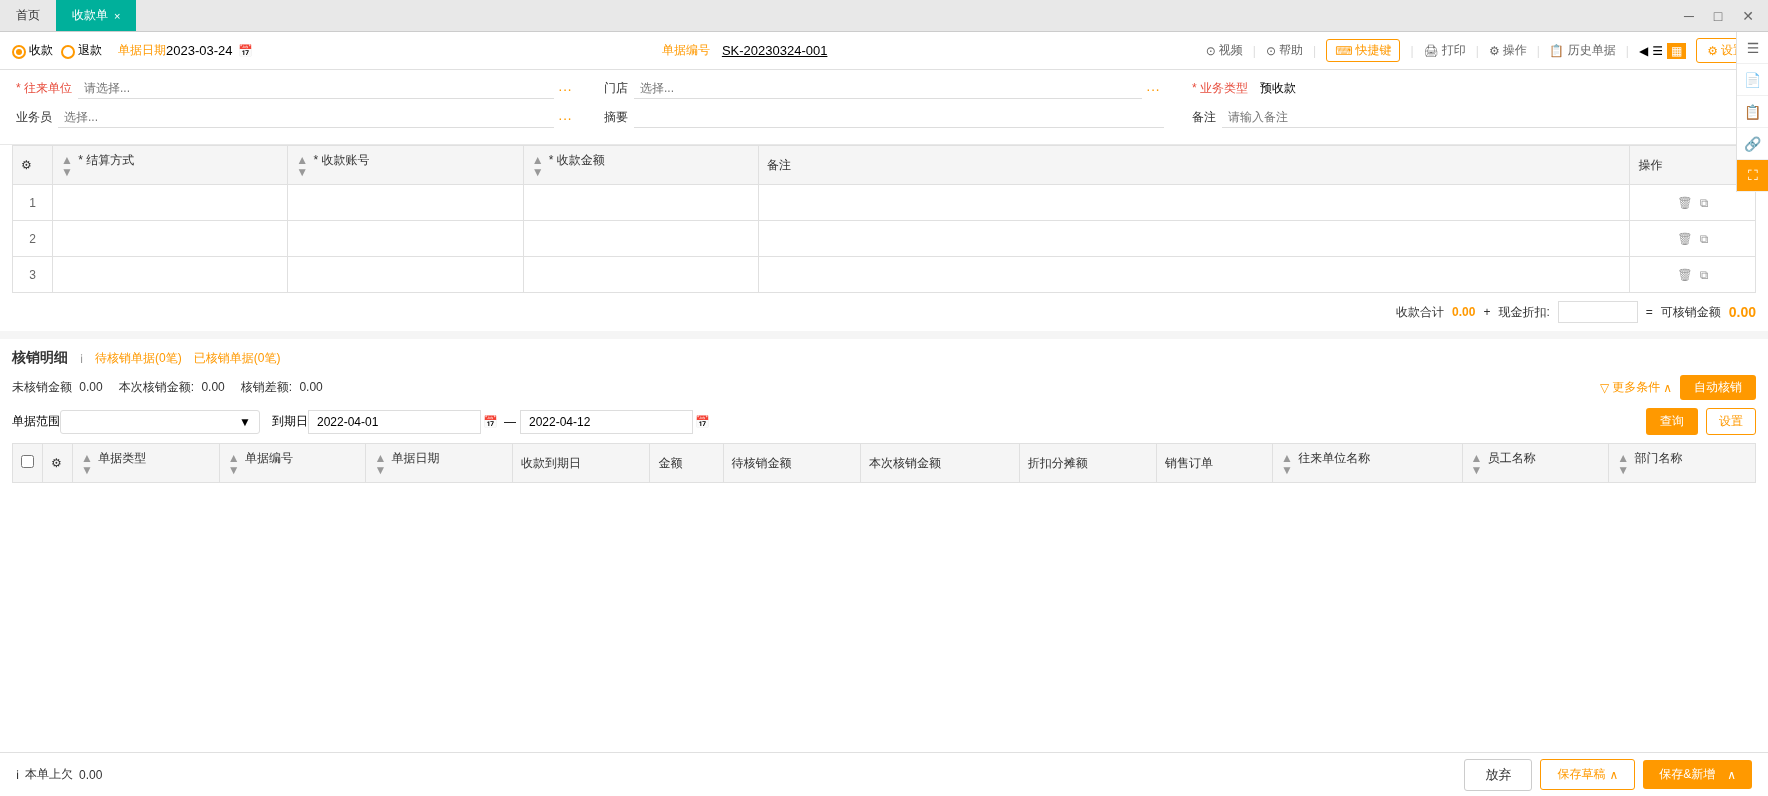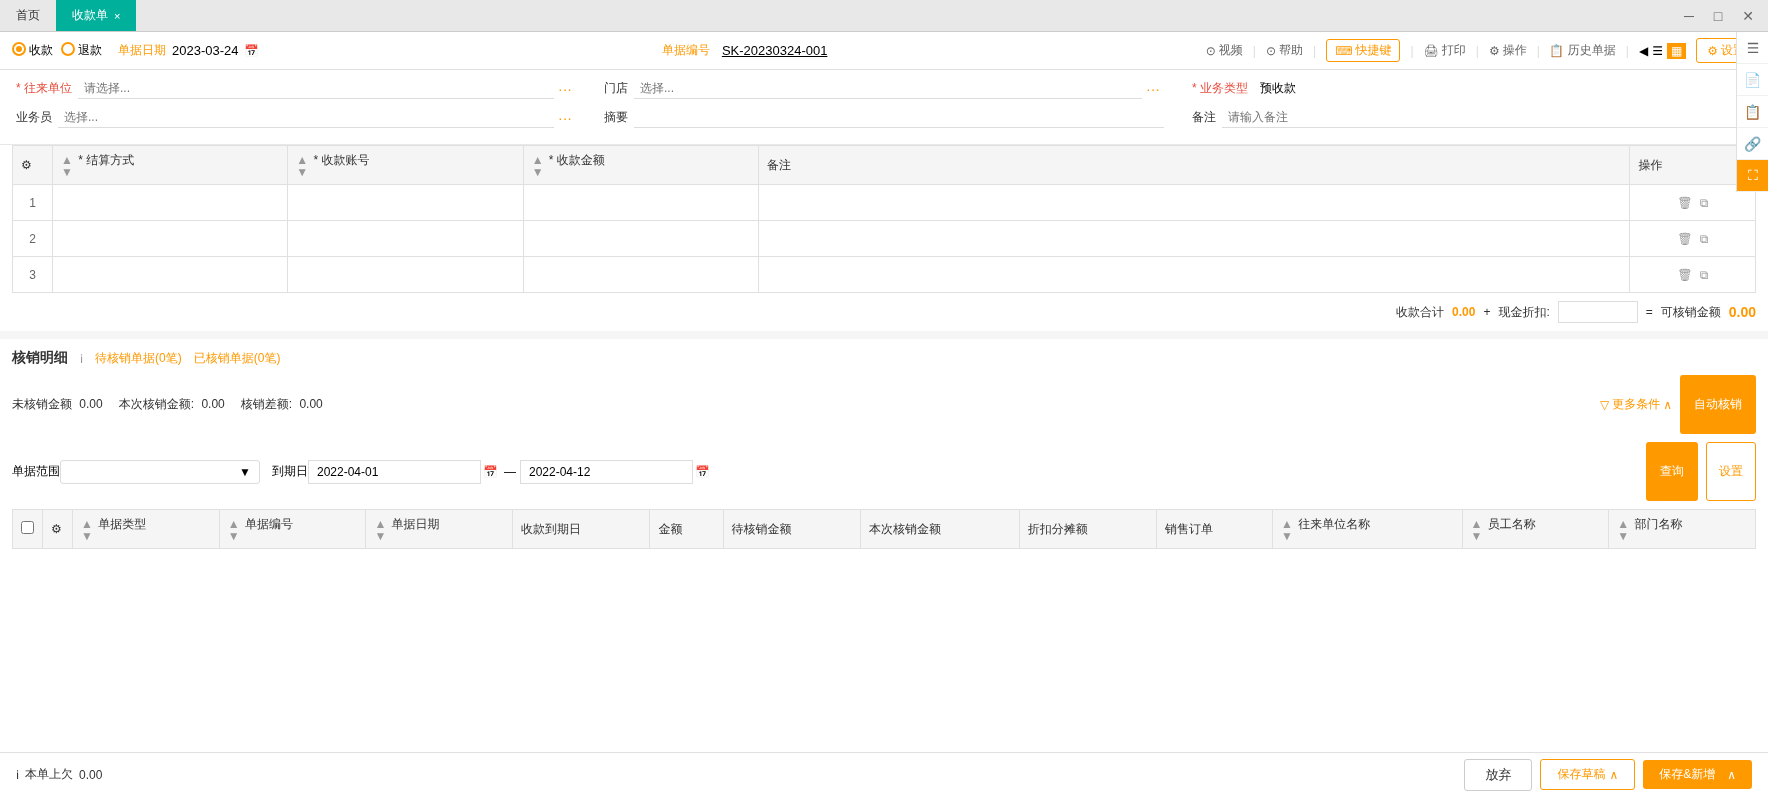--- a/index.html
+++ b/index.html
@@ -24,21 +24,21 @@
 
     
     .main-content { background: #fff; height: calc(796px - 32px); overflow-y: auto; }
 
     
     .toolbar-row {
       display: flex; align-items: center; padding: 6px 12px; border-bottom: 1px solid #e0e0e0;
       background: #fff; gap: 16px; flex-wrap: wrap;
     }
     .radio-group { display: flex; align-items: center; gap: 8px; }
-    .radio-item { display: flex; align-items: flex-start; gap: 3px; cursor: pointer; }
+    .radio-item { display: flex; align-items: flex-end; gap: 3px; cursor: pointer; }
     .radio-dot {
       width: 14px; height: 14px; border-radius: 50%; border: 2px solid #f90;
       display: flex; align-items: center; justify-content: center;
     }
     .radio-dot.active::after {
       content: ''; width: 6px; height: 6px; border-radius: 50%; background: #f90;
     }
     .field-label { color: #f90; font-size: 12px; }
     .icon-btn { display: flex; align-items: center; gap: 3px; cursor: pointer; color: #666; font-size: 12px; }
     .toolbar-right { margin-left: auto; display: flex; align-items: center; gap: 10px; }
@@ -93,21 +93,21 @@
     .verif-filters { display: flex; align-items: center; gap: 12px; margin-bottom: 8px; flex-wrap: wrap; }
     .filter-field { display: flex; align-items: center; }
     .filter-select {
       border: 1px solid #ddd; padding: 4px 8px; border-radius: 3px;
       min-width: 160px; cursor: pointer; background: #fff; display: flex; align-items: center; justify-content: space-between;
     }
     .filter-date {
       border: 1px solid #ddd; padding: 4px 8px; background: #fff; outline: none; font-size: 12px;
     }
     .btn-orange {
-      background: #f90; color: #fff; border: none; padding: 21px 14px;
+      background: #f90; color: #fff; border: none; padding: 4px 14px;
       border-radius: 3px; cursor: pointer; font-size: 12px;
     }
     .btn-outline {
       background: #fff; color: #f90; border: 1px solid #f90; padding: 4px 12px;
       border-radius: 3px; cursor: pointer; font-size: 12px;
     }
     .more-conditions { color: #f90; cursor: pointer; font-size: 12px; display: flex; align-items: center; gap: 3px; }
 
     
     .bottom-table-wrap { overflow-x: auto; }
@@ -181,21 +181,21 @@
         <span>收款</span>
       </div>
       <div class="radio-item">
         <div class="radio-dot"></div>
         <span>退款</span>
       </div>
     </div>
 
     <div class="form-field">
       <span class="field-label">单据日期</span>
-      <span style="margin-left:6px; font-size:13px;">2023-03-24</span>
+      <span style="font-size:13px;">2023-03-24</span>
       <span style="margin-left:6px; cursor:pointer; color:#f90;">📅</span>
     </div>
 
     <div class="form-field">
       <span class="field-label">单据编号</span>
       <span style="margin-left:12px; font-size:13px;text-decoration:underline;">SK-20230324-001</span>
     </div>
 
     <div class="toolbar-right">
       <div class="icon-btn">

